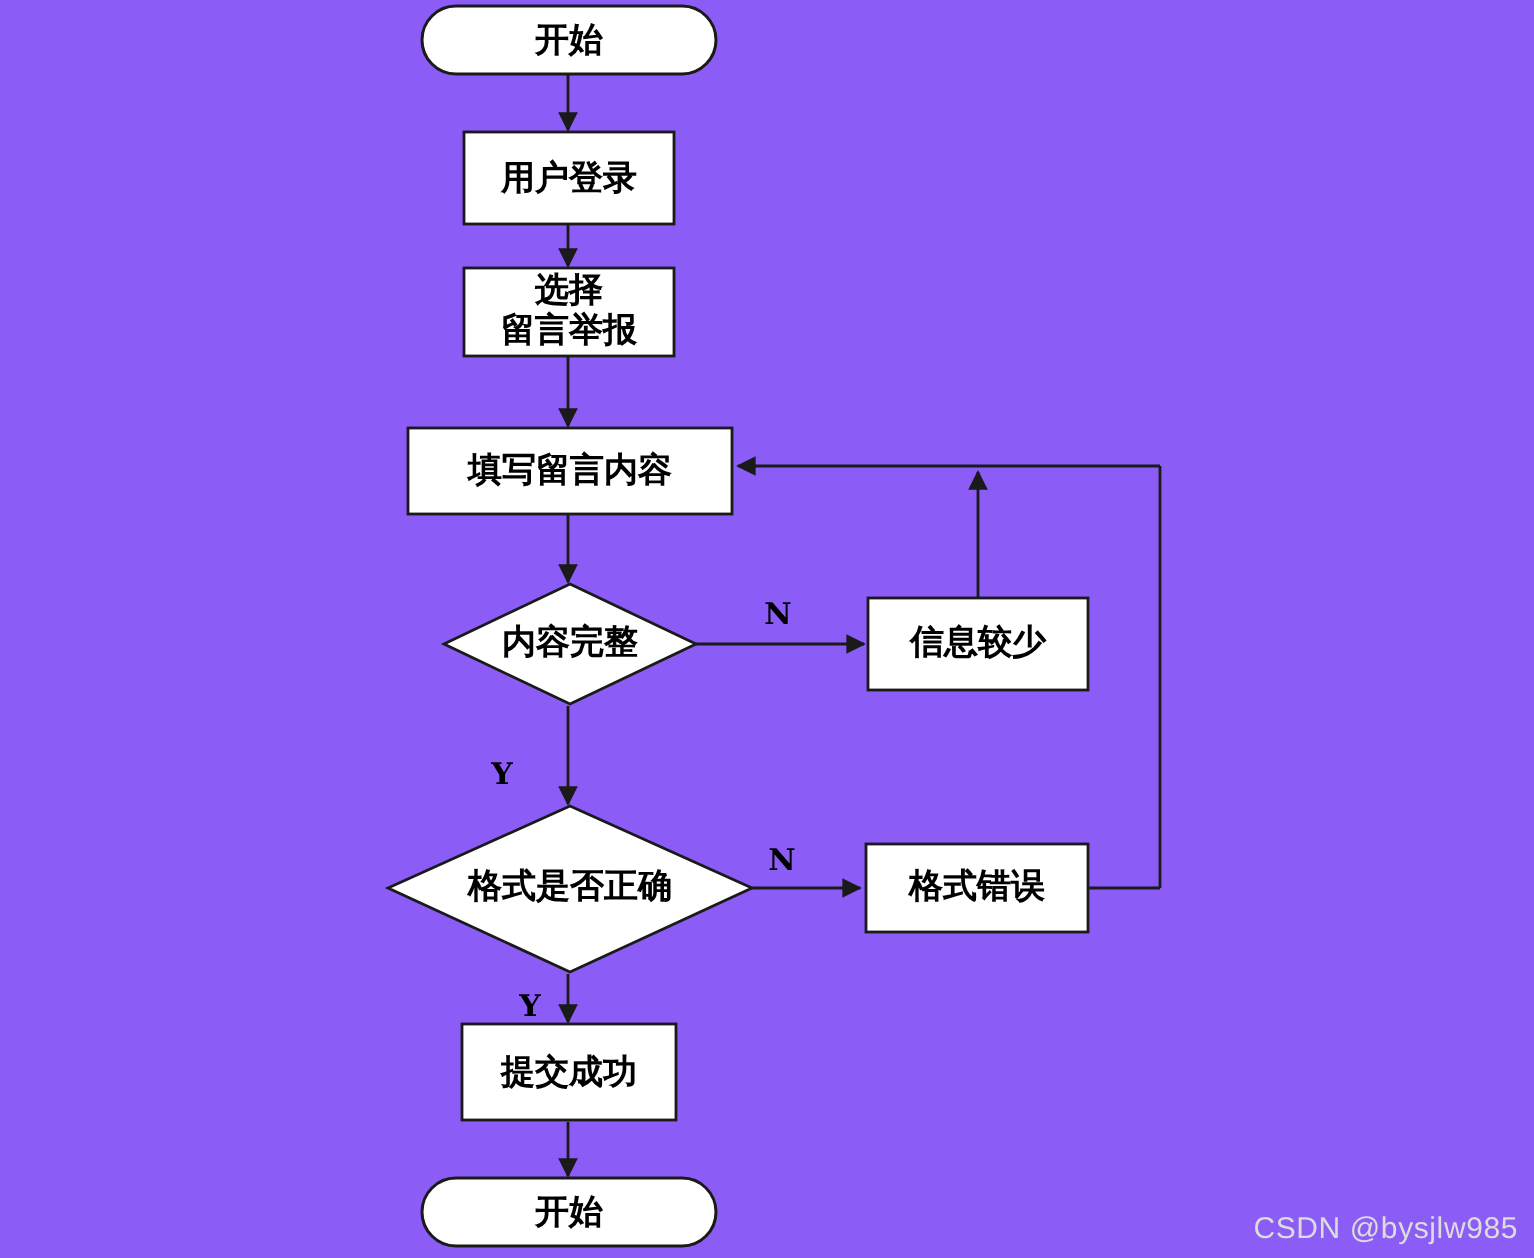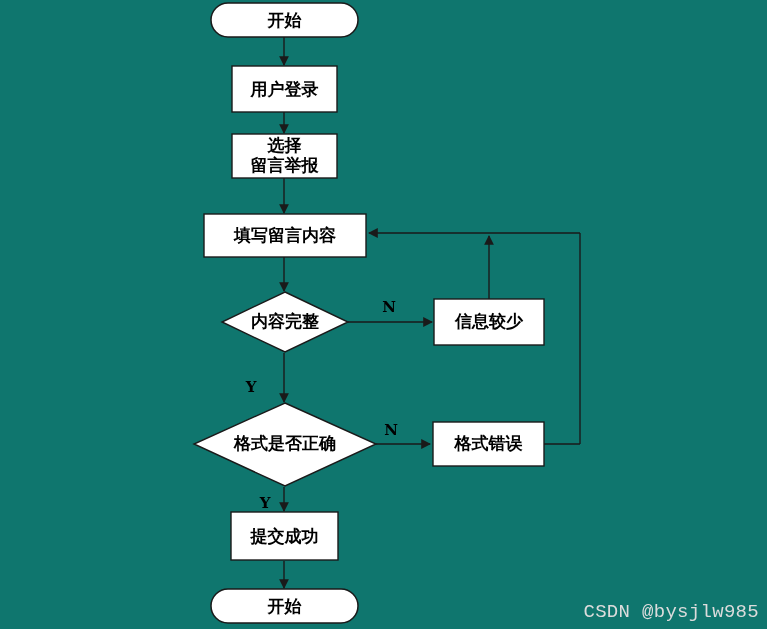--- a/index.html
+++ b/index.html
@@ -7,21 +7,21 @@
     padding: 0;
     background: #ffffff;
   }
   body {
     font-family: "DejaVu Sans", "Liberation Sans", sans-serif;
   }
   #canvas {
     position: relative;
     width: 767px;
     height: 629px;
-    background: #0f766e;
+    background: #8b5cf6;
     overflow: hidden;
   }
   svg.flow {
     position: absolute;
     top: 0;
     left: 0;
     width: 767px;
     height: 629px;
   }
   .node-shape {
@@ -50,22 +50,22 @@
     font-size: 15px;
     font-weight: bold;
     fill: #000000;
     text-anchor: middle;
     dominant-baseline: middle;
   }
   .watermark {
     position: absolute;
     right: 8px;
     bottom: 6px;
-    font-family: Liberation Mono, monospace;
-    font-size: 19px;
+    font-family: Liberation Sans, sans-serif;
+    font-size: 15px;
     color: #dcdcdc;
     letter-spacing: 0.3px;
     white-space: nowrap;
     user-select: none;
   }
 </style>
 </head>
 <body>
 
 <div id="canvas">

